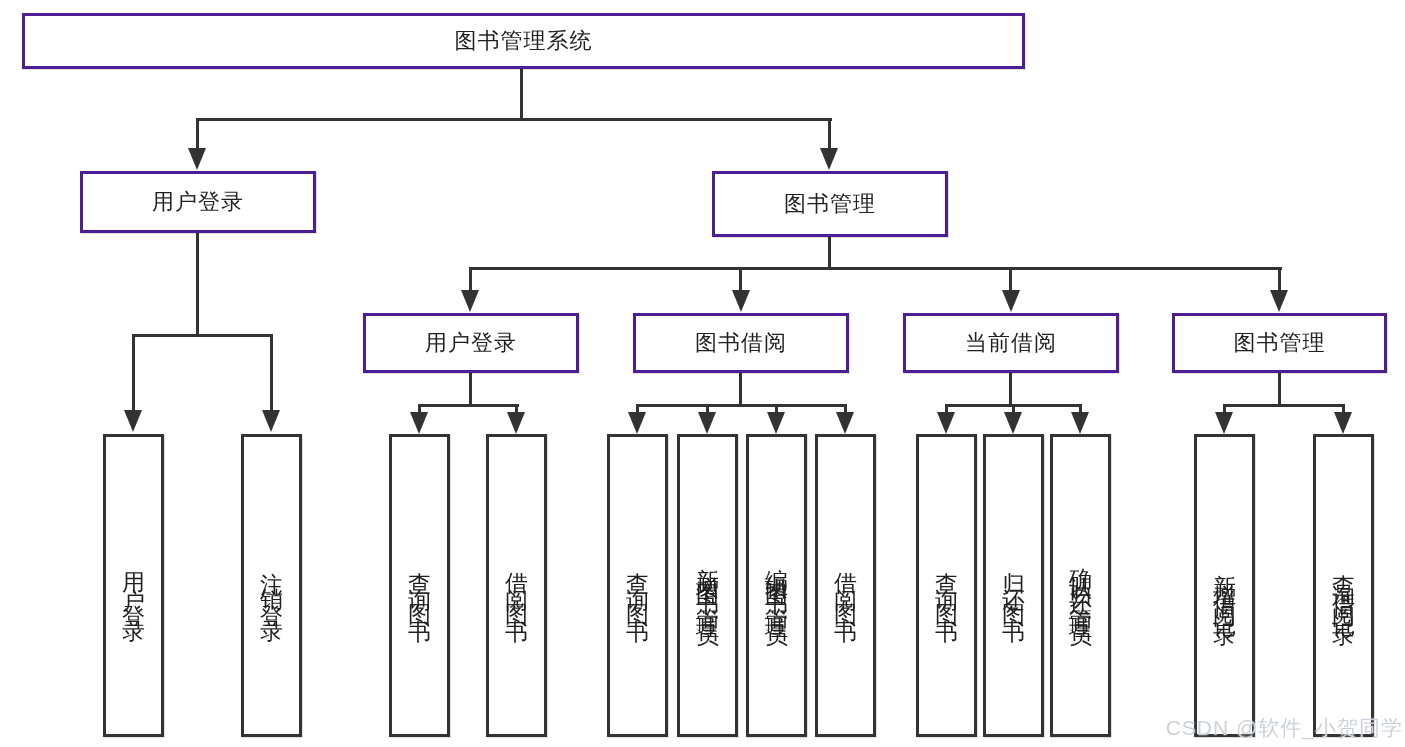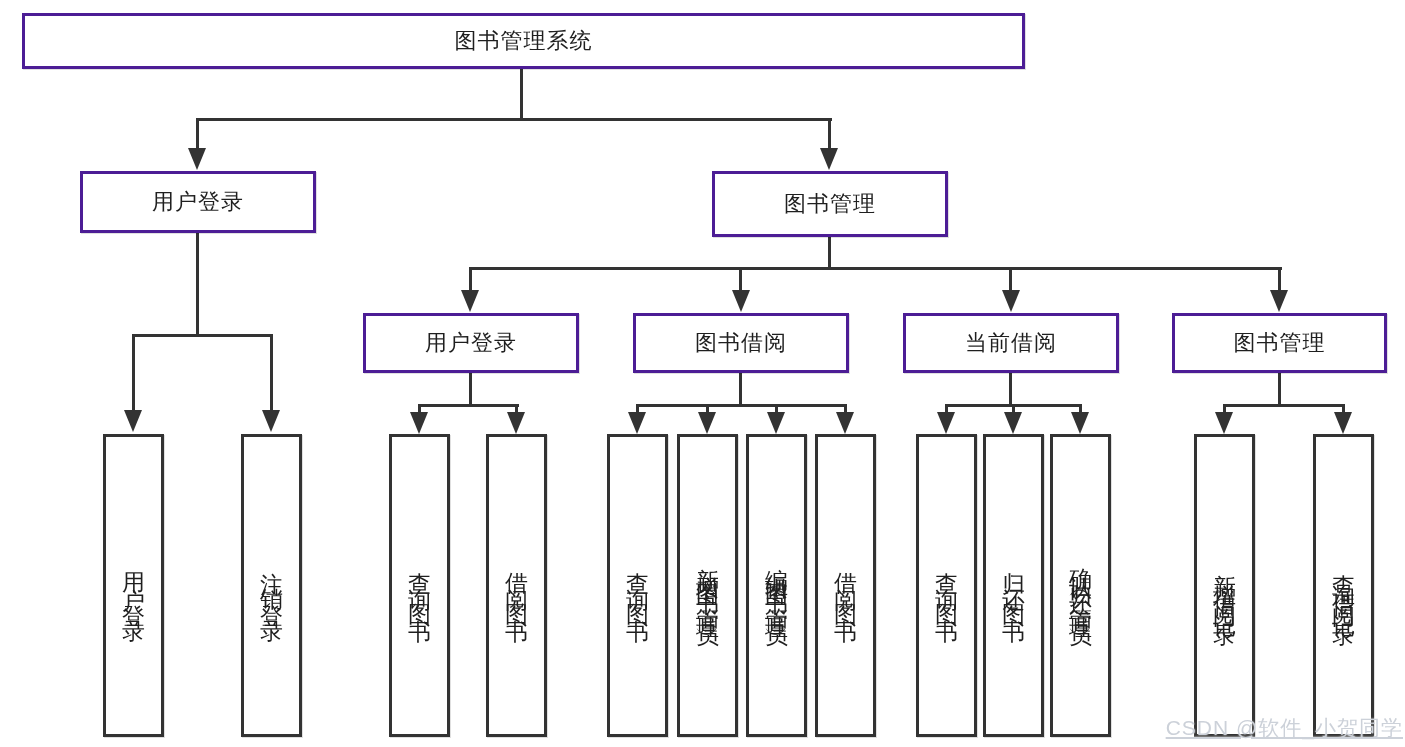--- a/index.html
+++ b/index.html
@@ -29,21 +29,21 @@
     z-index:2;box-shadow:1px 1px 0 rgba(0,0,0,0.12);
   }
   .vtext{
     writing-mode:vertical-rl;text-orientation:mixed;
     font-size:23px;line-height:1;color:#1f1f1f;white-space:nowrap;
   }
   
   #watermark{
     position:absolute;left:1145px;top:714px;width:258px;z-index:5;
     font-size:21px;color:#ccd1d9;text-align:right;letter-spacing:1px;
-    text-shadow:0 0 2px rgba(255,255,255,0.9);white-space:nowrap;text-decoration:underline;
+    text-shadow:0 0 2px rgba(255,255,255,0.9);white-space:nowrap;
   }
 </style>
 </head>
 <body>
 
 <div id="canvas">
 
   <div class="ln v" style="left:520px;top:68px;height:52px"></div>
   <div class="ln h" style="left:196px;top:118px;width:636px"></div>
   <div class="ln v" style="left:196px;top:118px;height:32px"></div>

